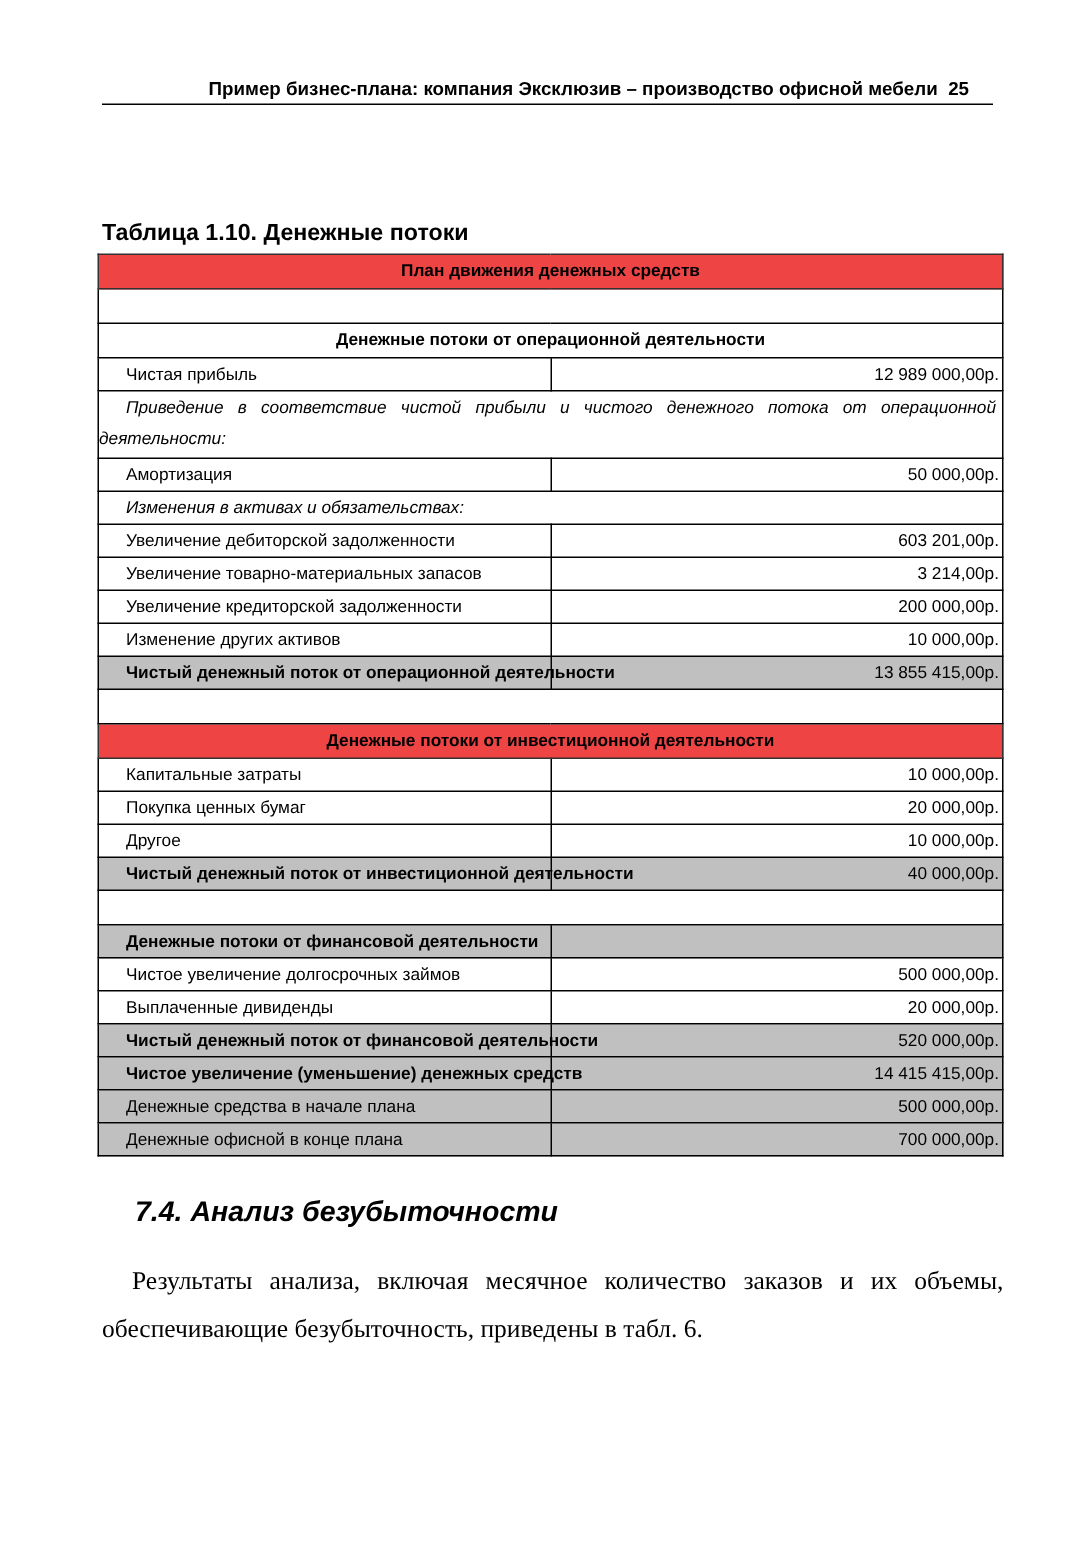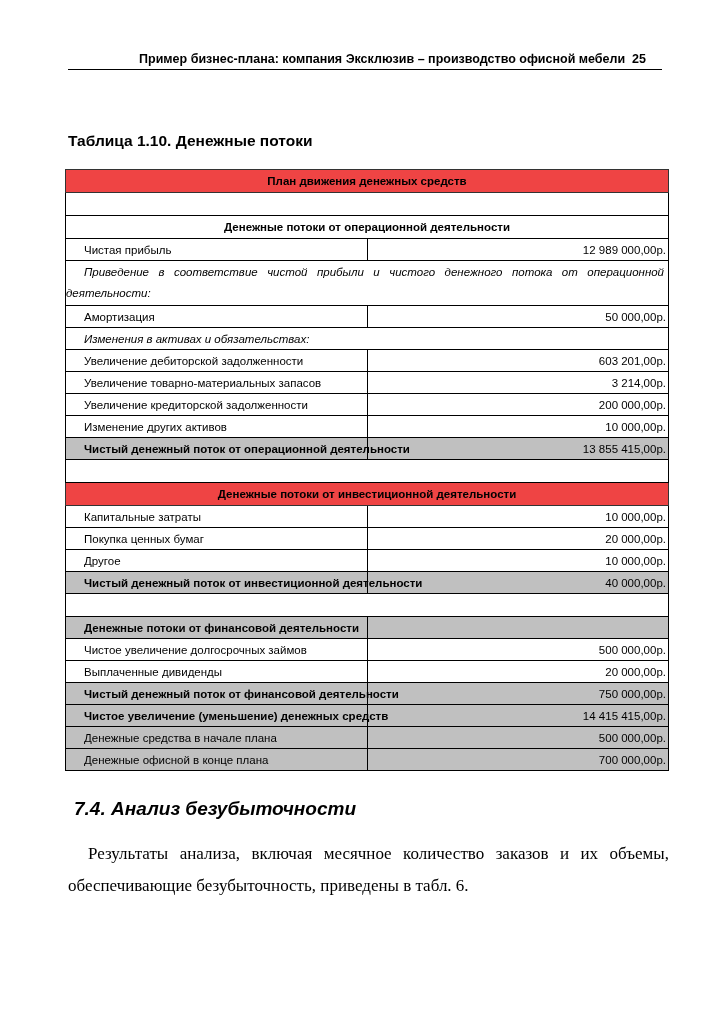--- a/index.html
+++ b/index.html
@@ -2,35 +2,35 @@
 <html><head>
 <meta charset="utf-8">
 <style>
   html, body { margin:0; padding:0; background:#ffffff; }
   body { width:728px; height:1030px; position:relative; overflow:hidden; font-family:"Liberation Sans", sans-serif; color:#000; }
   .page { position:absolute; left:0; top:0; width:728px; height:822px; }
 
   .running-header { position:absolute; left:68px; top:52px; width:594px; text-align:right; font-size:12.5px; font-weight:bold; padding-right:16px; box-sizing:border-box; }
   .header-rule { position:absolute; left:68px; top:69px; width:594px; height:0; border-top:1.5px solid #000; }
 
-  .table-caption { position:absolute; left:68px; top:132px; font-size:15.5px; font-weight:bold; }
+  .table-caption { position:absolute; left:68px; top:147px; font-size:15.5px; font-weight:bold; }
 
   table.cf { position:absolute; left:65px; top:169px; width:604px; border-collapse:collapse; table-layout:fixed; font-size:11.5px; }
   table.cf td { border:1px solid #000; padding:0 4px 0 18px; height:21px; vertical-align:middle; white-space:nowrap; }
   table.cf td.val { width:104px; text-align:right; padding:0 2px 0 4px; border-left:1px solid #000; }
   table.cf tr.cyan td { background:#ef4444; text-align:center; font-weight:bold; padding:0; height:22px; border-color:#333; }
   table.cf tr.blank td { height:22px; padding:0; }
   table.cf tr.sec td { text-align:center; font-weight:bold; padding:0; height:22px; }
   table.cf tr.gray td { background:#c0c0c0; }
   table.cf tr.bold td.lbl { font-weight:bold; }
   table.cf tr.ital td { font-style:italic;margin-top:20px; }
   table.cf tr.wrap td { white-space:normal; line-height:21px; padding-left:0; text-align:justify; text-indent:18px; height:44px; }
   table.cf tr td { border-left:1.5px solid #000; border-right:1.5px solid #000; }
 
-  .section-heading { position:absolute; left:74px; top:798px; font-size:19px; font-weight:bold; font-style:italic; }
+  .section-heading { position:absolute; left:90px; top:798px; font-size:19px; font-weight:bold; font-style:italic; }
   .body-text { position:absolute; left:68px; top:838px; width:601px; font-family:"Liberation Serif", serif; font-size:17px; line-height:32px; text-align:justify; text-indent:20px; }
 </style>
 </head>
 <body>
 
 <div class="page">
 
   <div class="running-header">
     <span>Пример бизнес-плана: компания Эксклюзив – производство офисной мебели</span>&nbsp;&nbsp;<span>25</span>
   </div>
@@ -115,21 +115,21 @@
     <tr>
       <td class="lbl">Чистое увеличение долгосрочных займов</td>
       <td class="val">500 000,00р.</td>
     </tr>
     <tr>
       <td class="lbl">Выплаченные дивиденды</td>
       <td class="val">20 000,00р.</td>
     </tr>
     <tr class="gray bold">
       <td class="lbl">Чистый денежный поток от финансовой деятельности</td>
-      <td class="val">750 000,00р.</td>
+      <td class="val">520 000,00р.</td>
     </tr>
     <tr class="gray bold">
       <td class="lbl">Чистое увеличение (уменьшение) денежных средств</td>
       <td class="val">14 415 415,00р.</td>
     </tr>
     <tr class="gray">
       <td class="lbl">Денежные средства в начале плана</td>
       <td class="val">500 000,00р.</td>
     </tr>
     <tr class="gray">

